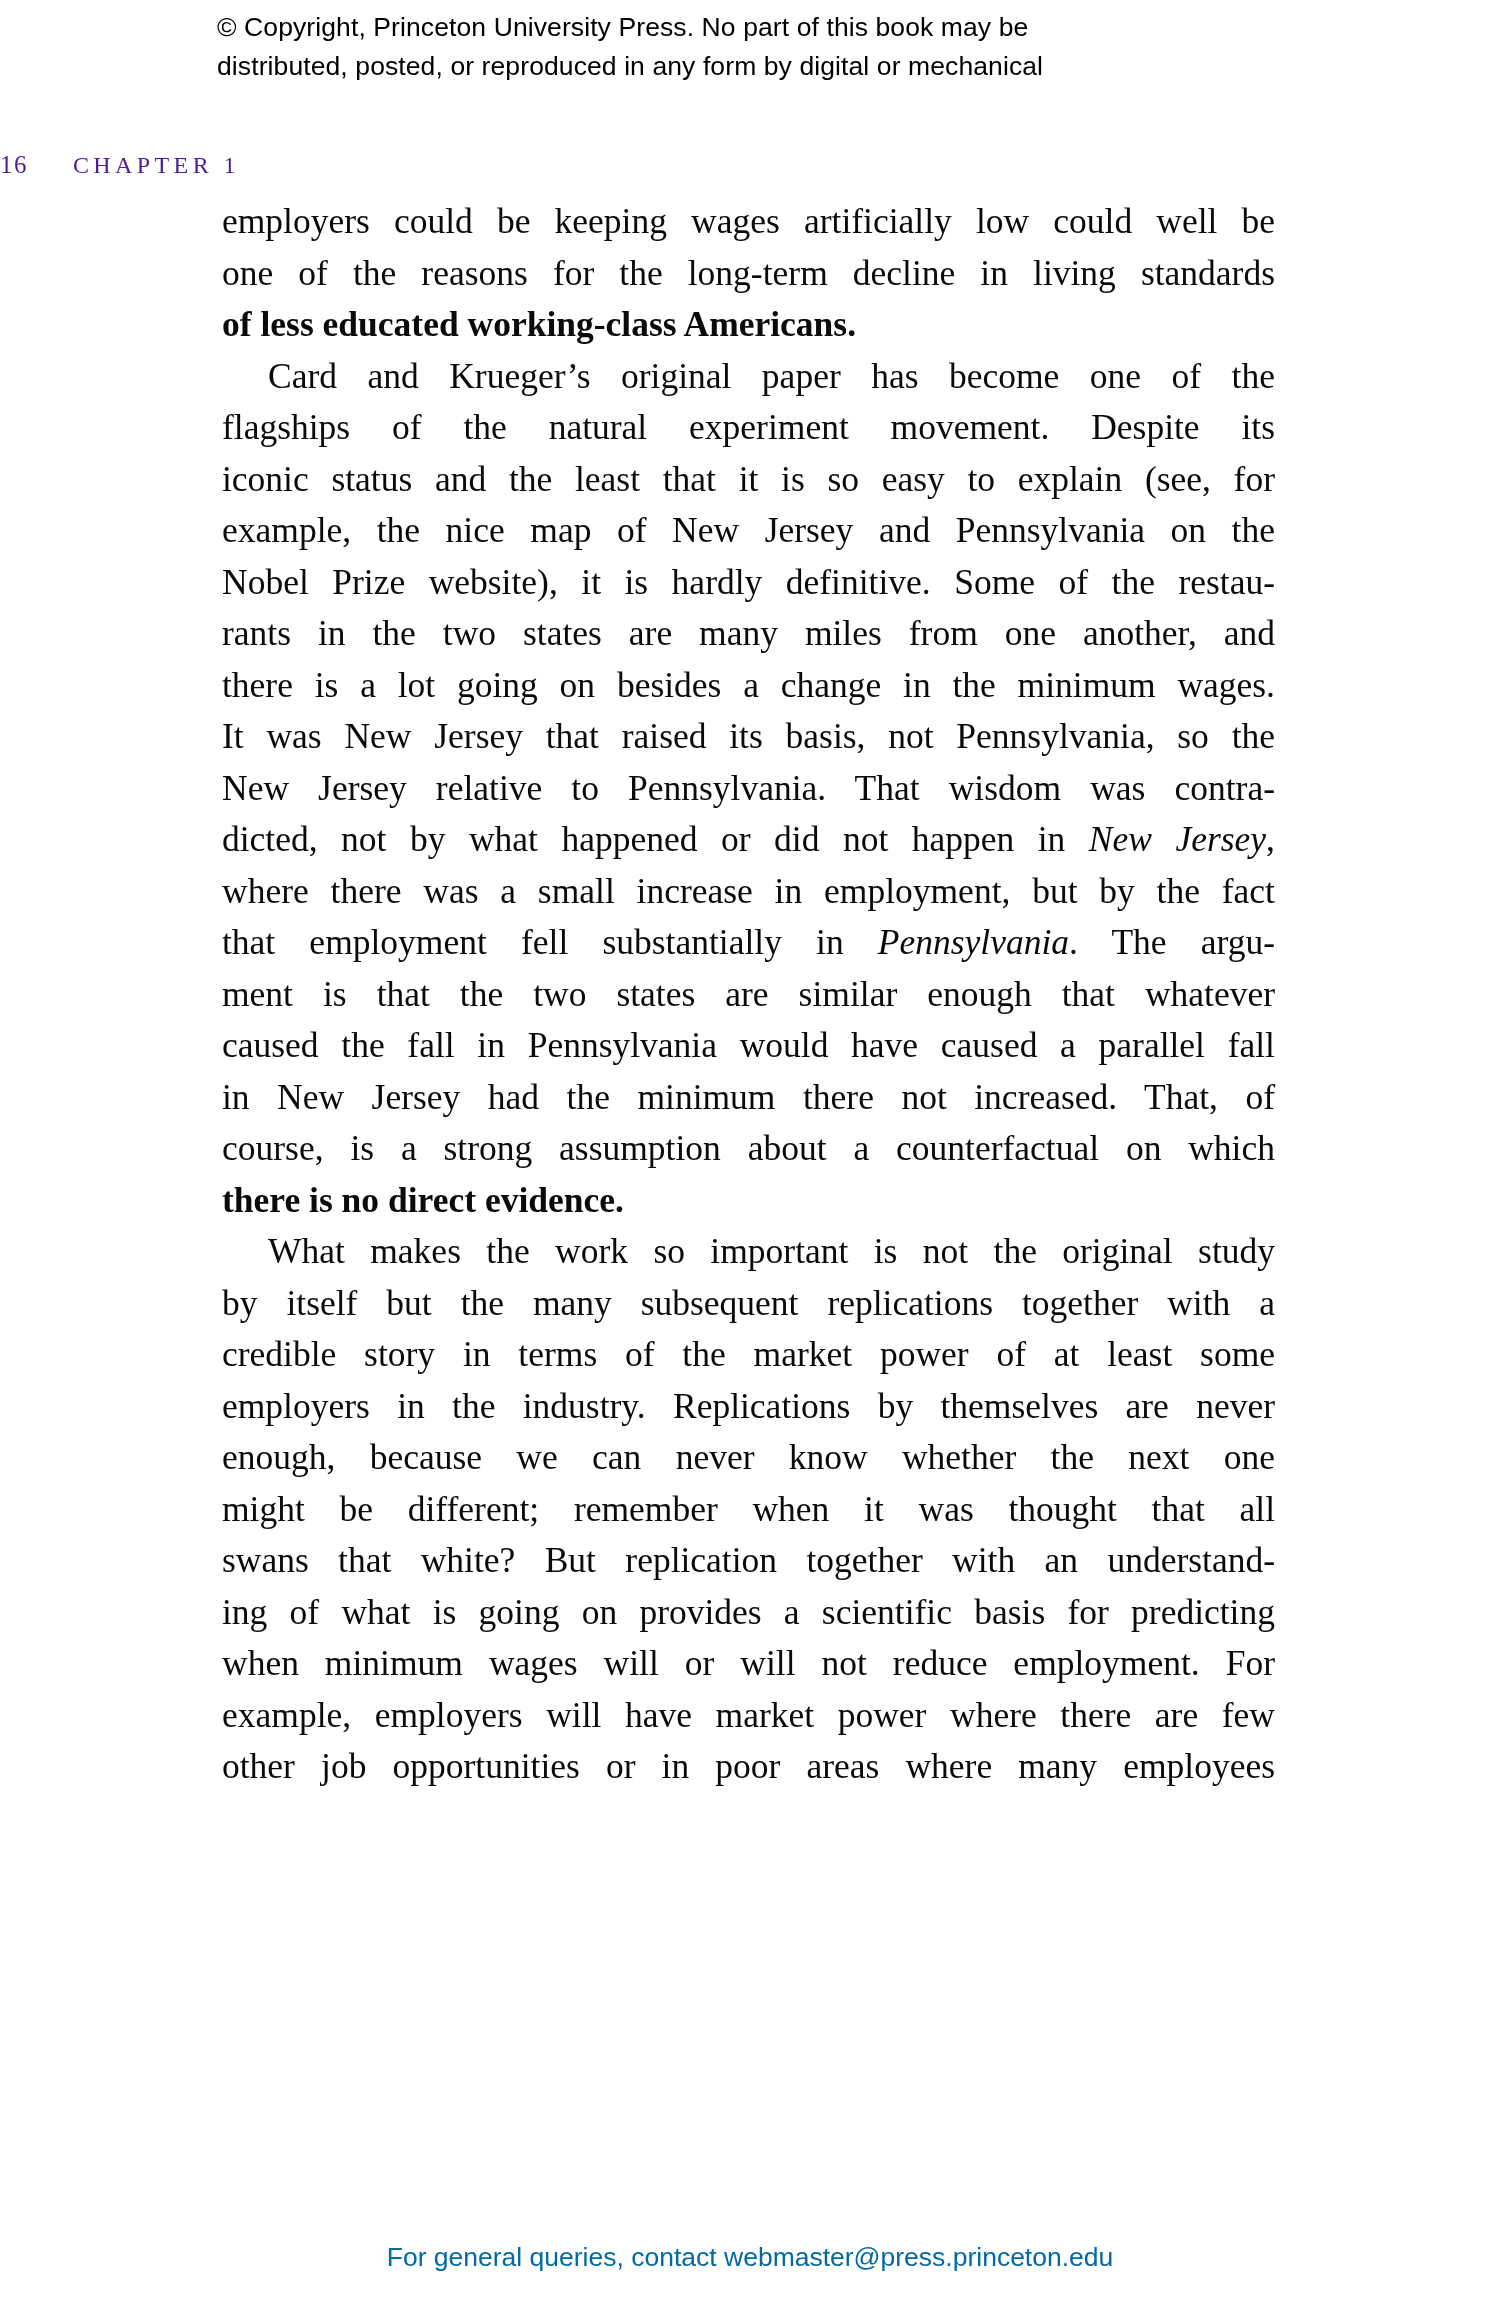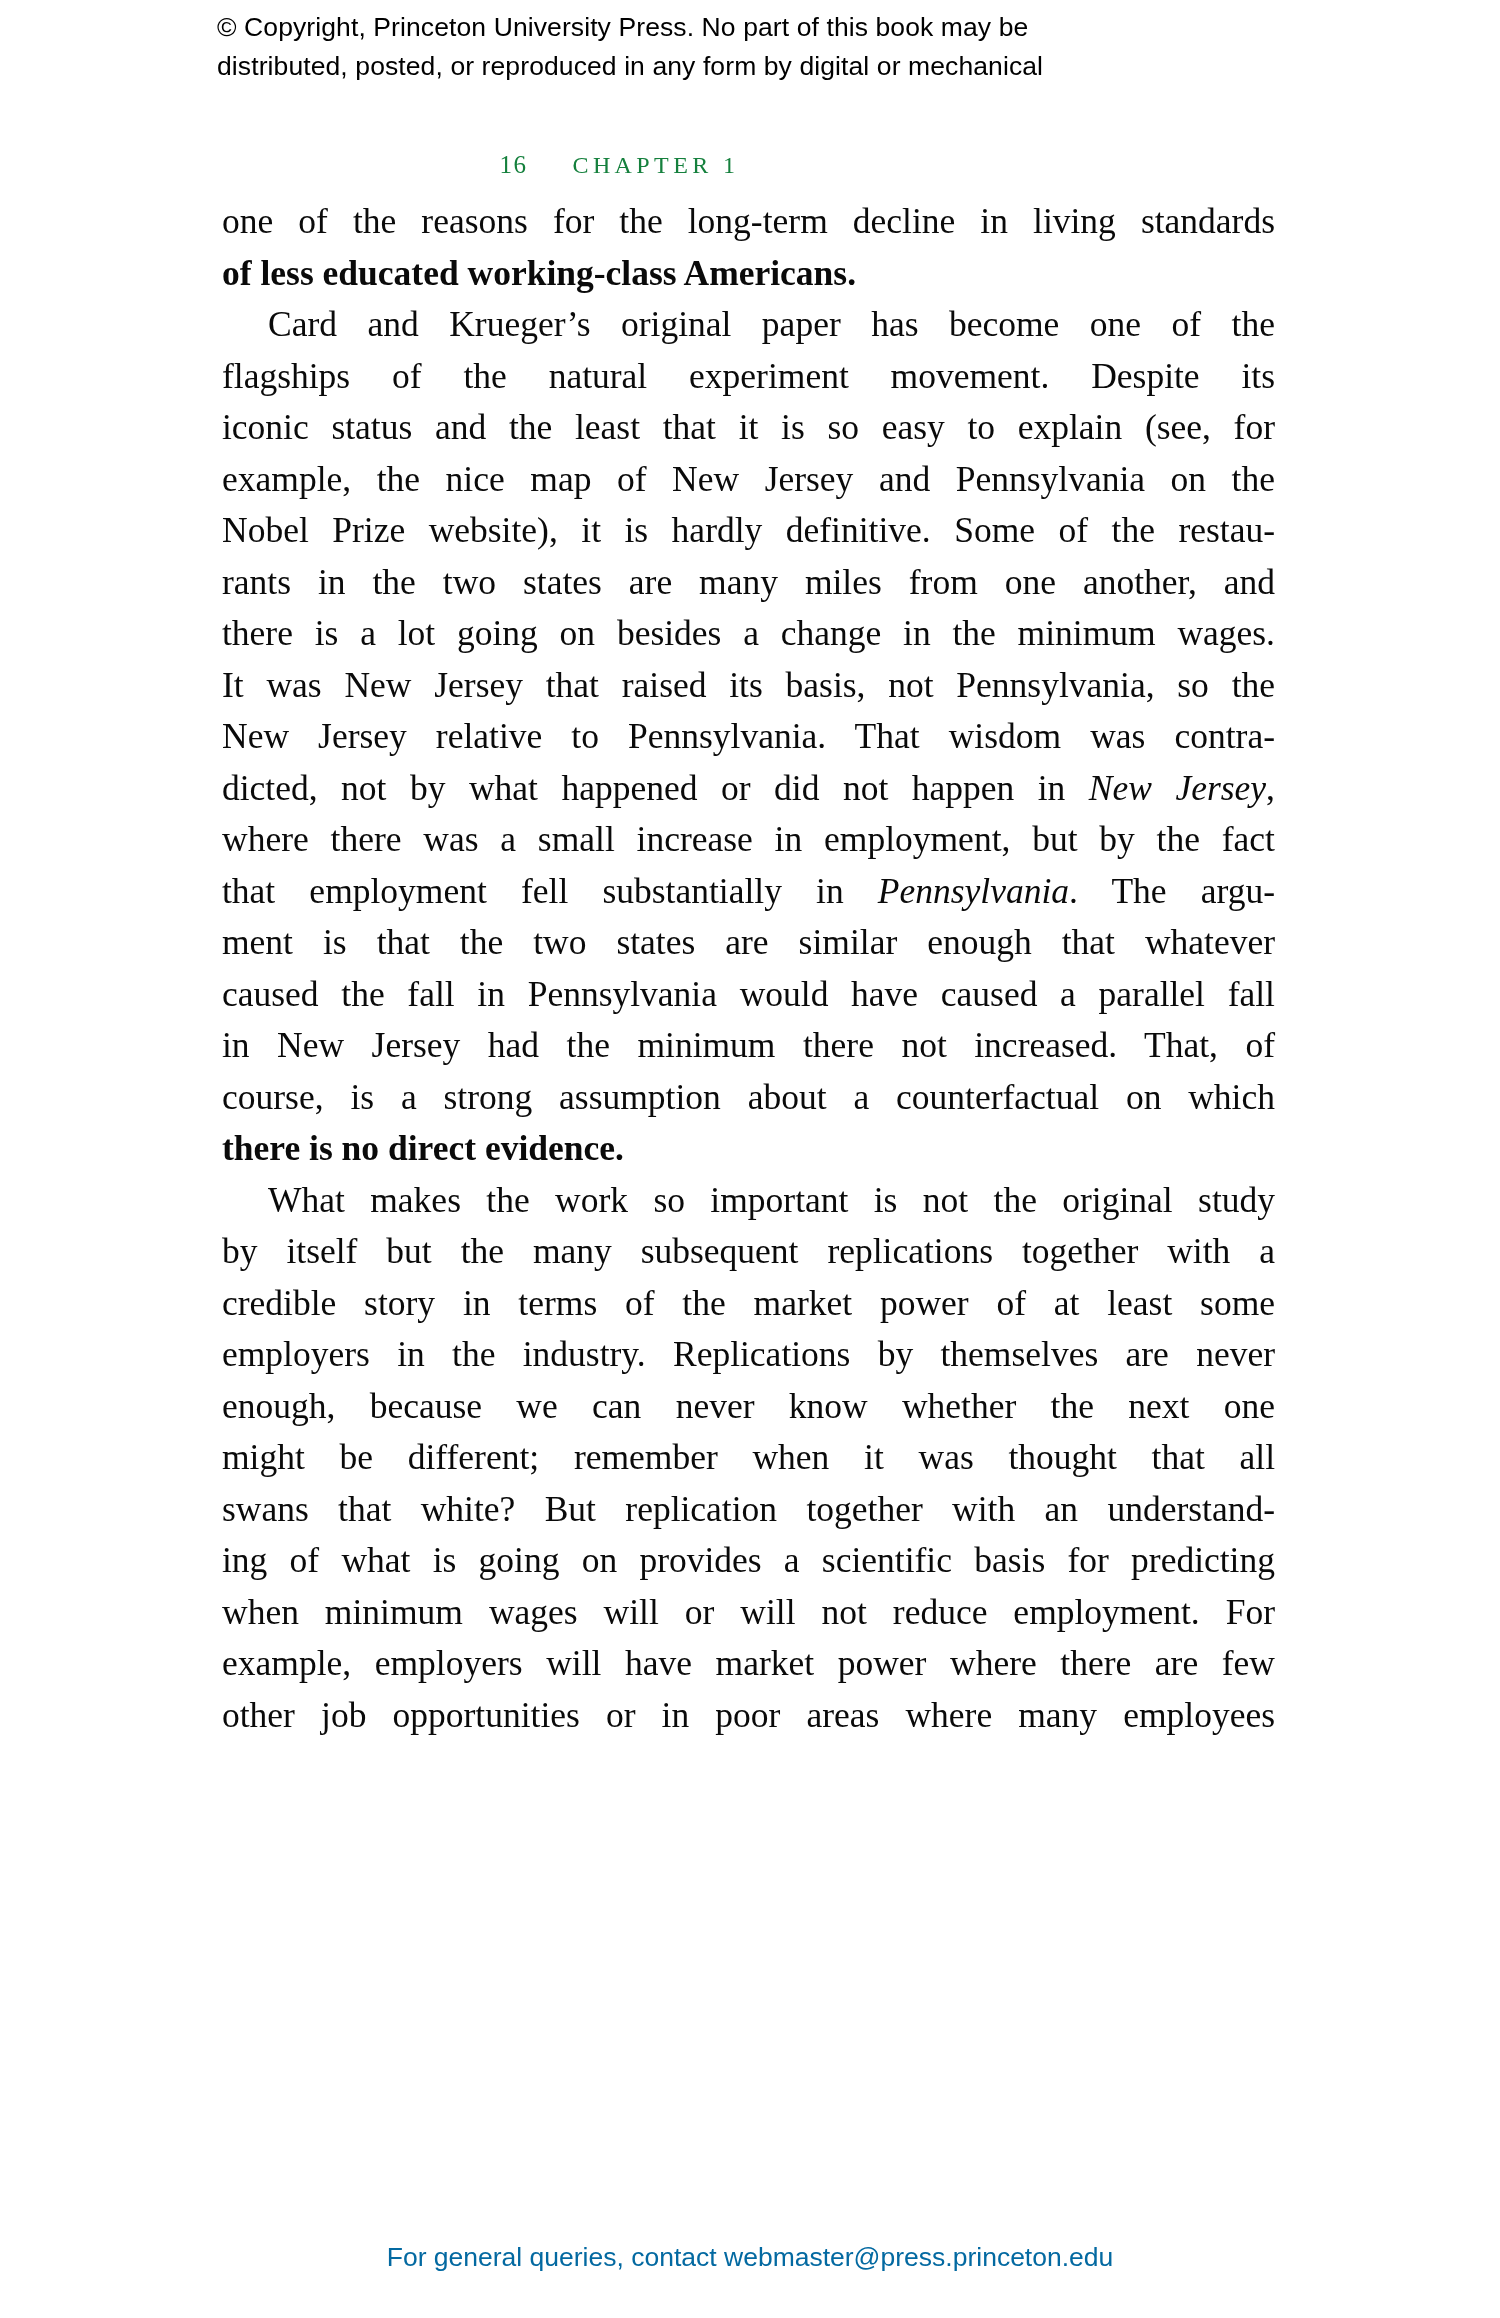--- a/index.html
+++ b/index.html
@@ -31,26 +31,26 @@
     margin-left: 27px;
   }
   .copyright .cline { display: block; white-space: nowrap; }
 
   
   .running-head {
     position: absolute;
     left: 0;
     top: 150px;
     width: 1239px;
-    text-align: center;
+    text-align: left;
     font-family: "Liberation Serif", serif;
     font-size: 25px;
     line-height: 30px;
     letter-spacing: 3.2px;
-    color: #15803d;
+    color: #4c1d95;
   }
   .running-head .folio {
     font-size: 25px;
     letter-spacing: 1.5px;
   }
   .running-head .rh-gap { display: inline-block; width: 26px; }
   .running-head .rh-title { font-size: 24px; letter-spacing: 4.4px; }
 
   
   .textblock {
@@ -105,20 +105,21 @@
   <span class="cline">distributed, posted, or reproduced in any form by digital or mechanical</span>
 </div>
 
 <div class="running-head">
   <span class="folio">16</span>
   <span class="rh-gap"></span>
   <span class="rh-title">CHAPTER 1</span>
 </div>
 
 <div class="textblock" id="textblock">
+    <div class="line just"><span>employers could be keeping wages artificially low could well be</span></div>
     <div class="line just"><span>one of the reasons for the long-term decline in living standards</span></div>
     <div class="line last"><span>of less educated working-class Americans.</span></div>
     <div class="line just indent"><span>Card and Krueger’s original paper has become one of the</span></div>
     <div class="line just"><span>flagships of the natural experiment movement. Despite its</span></div>
     <div class="line just"><span>iconic status and the least that it is so easy to explain (see, for</span></div>
     <div class="line just"><span>example, the nice map of New Jersey and Pennsylvania on the</span></div>
     <div class="line just"><span>Nobel Prize website), it is hardly definitive. Some of the restau-</span></div>
     <div class="line just"><span>rants in the two states are many miles from one another, and</span></div>
     <div class="line just"><span>there is a lot going on besides a change in the minimum wages.</span></div>
     <div class="line just"><span>It was New Jersey that raised its basis, not Pennsylvania, so the</span></div>

